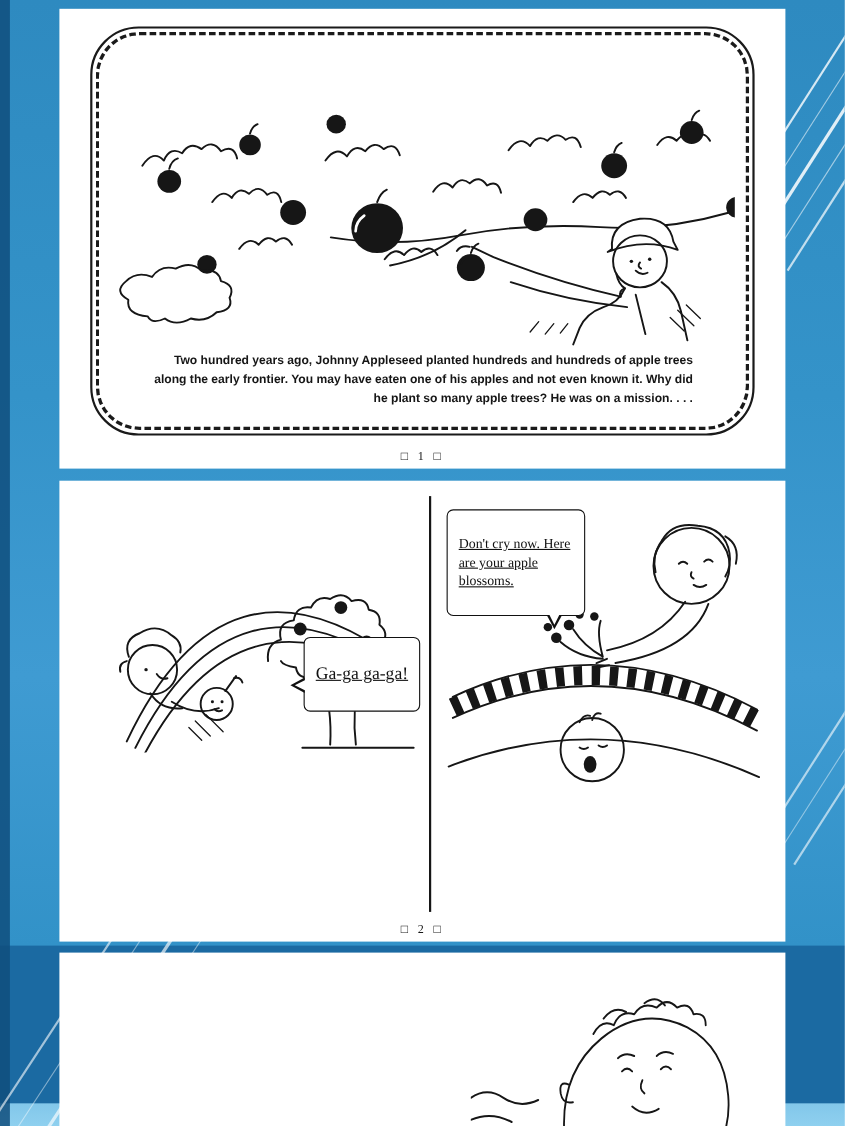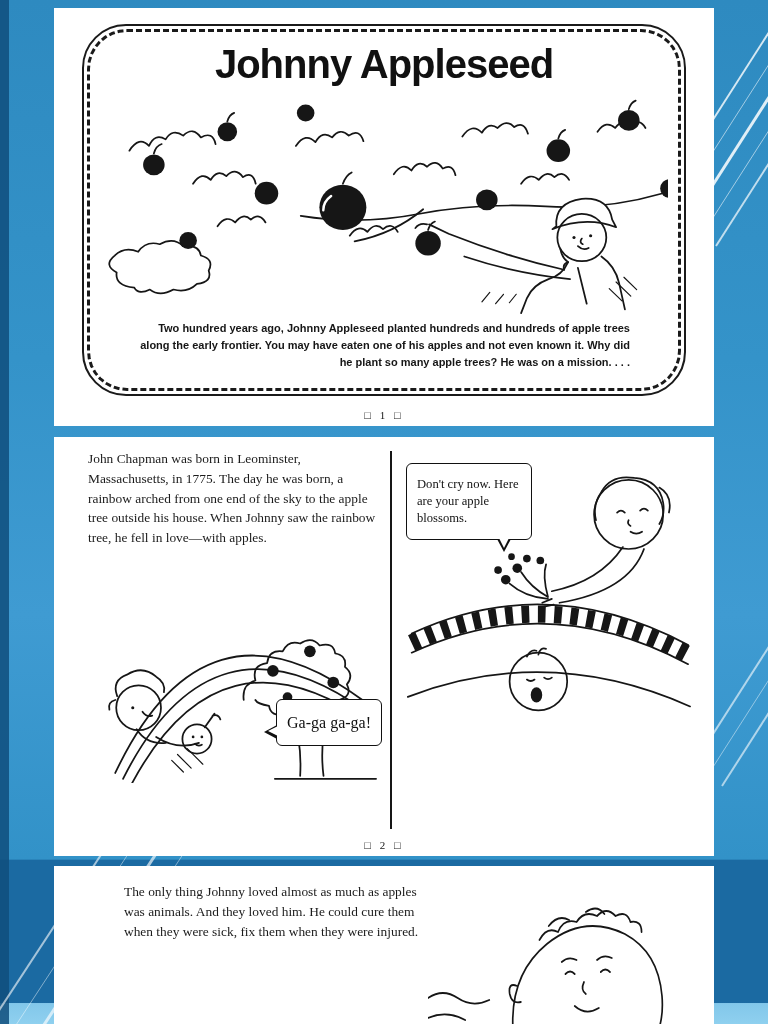--- a/index.html
+++ b/index.html
@@ -25,21 +25,21 @@
     font-family:"Liberation Sans",sans-serif;font-weight:700;font-size:11px;line-height:1.55;z-index:3;}
   .page-marker{position:absolute;bottom:5px;left:0;width:100%;text-align:center;
     font-family:"Liberation Serif",serif;font-size:11px;letter-spacing:3px;}
 
   
   .divider{position:absolute;left:336px;top:14px;height:378px;width:1.5px;background:#161616;}
   .col-left{position:absolute;left:34px;top:12px;width:292px;}
   .col-right{position:absolute;left:350px;top:12px;width:288px;}
   .body-text{margin:0;font-size:13.4px;line-height:1.48;color:#1b1b1b;}
   .bubble{position:relative;display:inline-block;border:1.6px solid #111;border-radius:6px;
-    background:#fff;padding:12px 10px;font-size:12.6px;line-height:1.35;color:#111;}
+    background:#fff;padding:22px 10px;font-size:12.6px;line-height:1.35;color:#111;text-decoration:underline;}
   .bubble::before,.bubble::after{content:"";position:absolute;width:0;height:0;border:solid transparent;}
   .tail-dl::before{left:20px;bottom:-13px;border-width:13px 7px 0 7px;border-top-color:#111;}
   .tail-dl::after{left:22px;bottom:-9px;border-width:10px 5px 0 5px;border-top-color:#fff;}
   .tail-dr::before{right:20px;bottom:-13px;border-width:13px 7px 0 7px;border-top-color:#111;}
   .tail-dr::after{right:22px;bottom:-9px;border-width:10px 5px 0 5px;border-top-color:#fff;}
   .tail-r::before{right:-13px;top:55%;border-width:7px 0 7px 13px;border-left-color:#111;}
   .tail-r::after{right:-9px;top:57%;border-width:5px 0 5px 10px;border-left-color:#fff;}
   .tail-l::before{left:-13px;top:55%;border-width:7px 13px 7px 0;border-right-color:#111;}
   .tail-l::after{left:-9px;top:57%;border-width:5px 10px 5px 0;border-right-color:#fff;}
   .p2-left-bubble{margin:14px 0 0 12px;max-width:228px;}
@@ -78,21 +78,20 @@
     <line x1="-20" y1="1080" x2="170" y2="790" stroke-width="1" opacity="0.45"></line>
     <line x1="0" y1="1092" x2="190" y2="802" stroke-width="3" opacity="0.65"></line>
     <line x1="22" y1="1100" x2="212" y2="810" stroke-width="1" opacity="0.45"></line>
   </g>
 </svg>
 
 <div class="page" id="page1">
   <div class="rope-outer">
     <div class="rope-inner"></div>
   </div>
-  <h1 class="p1-title">Johnny Appleseed</h1>
 
   <svg class="p1-art" viewBox="0 0 580 235" preserveAspectRatio="none" aria-hidden="true">
     <g class="ln">
       <path d="M575,105 q-60,18 -120,14 q-70,-4 -130,8 q-60,12 -120,2"></path>
       <path d="M330,122 q-30,26 -70,34"></path>
       <path d="M30,60 q10,-16 20,-5 q6,-14 17,-7 q7,-12 18,-4 q10,-10 18,2 q12,-7 15,7"></path>
       <path d="M95,95 q9,-14 18,-4 q7,-12 16,-4 q9,-10 17,1 q10,-7 13,7"></path>
       <path d="M200,55 q10,-15 20,-4 q7,-13 17,-5 q8,-11 17,-2 q11,-8 15,6"></path>
       <path d="M300,85 q9,-14 18,-4 q7,-12 16,-4 q9,-9 16,2 q10,-6 13,7"></path>
       <path d="M370,45 q10,-15 20,-4 q7,-12 16,-5 q9,-10 17,-1 q10,-7 14,7"></path>
@@ -144,21 +143,20 @@
   </svg>
 
   <p class="p1-caption">Two hundred years ago, Johnny Appleseed planted hundreds and hundreds of apple trees along the early frontier. You may have eaten one of his apples and not even known it. Why did he plant so many apple trees? He was on a mission. . . .</p>
   <div class="page-marker">□ 1 □</div>
 </div>
 
 <div class="page" id="page2">
   <div class="divider"></div>
 
   <div class="col-left">
-    <p class="body-text">John Chapman was born in Leominster, Massachusetts, in 1775. The day he was born, a rainbow arched from one end of the sky to the apple tree outside his house. When Johnny saw the rainbow tree, he fell in love—with apples.</p>
     <div class="p2-left-artwrap">
       <svg class="p2-left-art" viewBox="0 0 300 235" preserveAspectRatio="none" aria-hidden="true">
         <g class="ln" stroke-width="2">
           <path d="M28,225 Q120,30 282,150"></path>
           <path d="M36,231 Q128,48 286,162"></path>
           <path d="M45,236 Q136,66 290,174"></path>
           <path d="M160,150 q-2,-16 12,-20 q-4,-16 12,-18 q2,-14 16,-12 q6,-12 18,-8 q12,-8 20,2 q14,-4 16,8 q12,2 10,14 q10,8 2,18 q6,12 -8,16 q-2,12 -16,10 q-8,10 -20,6 q-12,8 -20,-2 q-14,4 -16,-8 q-12,-2 -14,-6"></path>
           <path d="M218,228 q2,-34 -8,-62 M242,228 q-4,-32 4,-60"></path>
           <path d="M210,166 q14,10 38,2"></path>
         </g>
@@ -227,23 +225,20 @@
         </g>
       </svg>
       <div class="bubble tail-dr dontcry-bubble">Don't cry now. Here are your apple blossoms.</div>
     </div>
   </div>
 
   <div class="page-marker">□ 2 □</div>
 </div>
 
 <div class="page" id="page3">
-  <div class="p3-text">
-    <p class="body-text">The only thing Johnny loved almost as much as apples was animals. And they loved him. He could cure them when they were sick, fix them when they were injured.</p>
-  </div>
   <svg class="p3-art" viewBox="0 0 280 158" preserveAspectRatio="none" aria-hidden="true">
     <g class="ln" stroke-width="2">
       <path d="M92,158 q-6,-60 36,-92 q40,-30 84,-10 q36,18 40,62 q2,22 -6,40"></path>
       <path d="M120,62 q8,-14 20,-8 q6,-14 20,-10 q8,-12 22,-6 q10,-10 20,0 q12,-6 16,6 q12,-2 12,10"></path>
       <path d="M130,48 q10,-12 22,-6 M170,34 q12,-8 20,2"></path>
       <path d="M96,108 q-10,-4 -8,8 q2,10 12,8"></path>
       <path d="M148,96 q5,-5 10,0 M186,94 q5,-5 10,0"></path>
       <path d="M144,84 q7,-6 16,-2 M182,82 q7,-6 16,-2"></path>
       <path d="M168,104 q-4,8 2,12"></path>
       <path d="M158,128 q12,10 26,2"></path>

